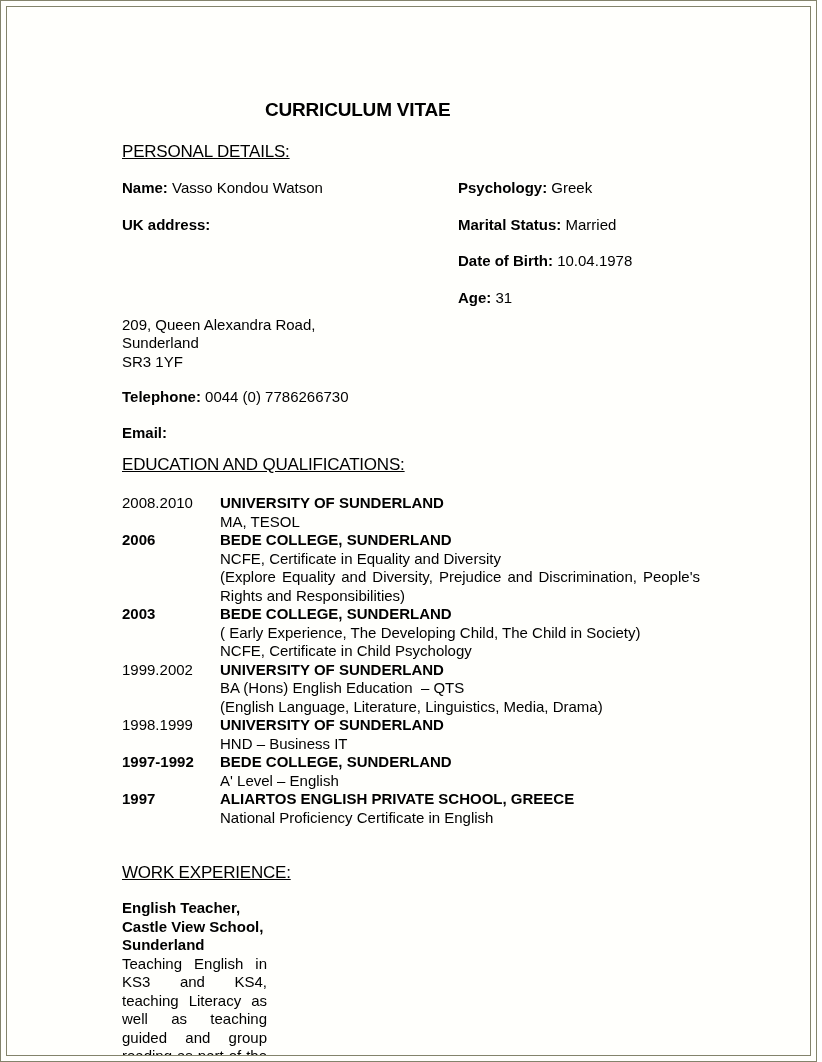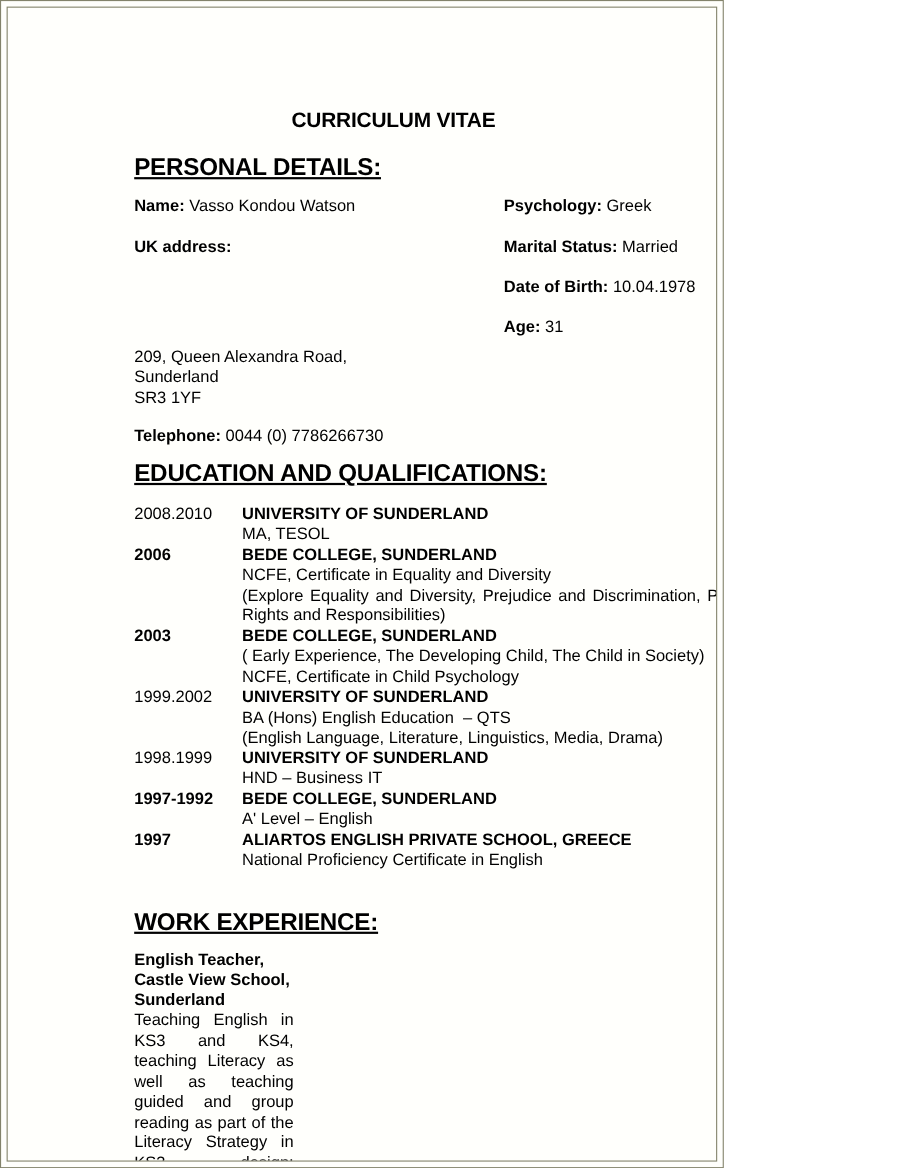--- a/index.html
+++ b/index.html
@@ -1,18 +1,18 @@
 <!DOCTYPE html>
 <html><head>
 <meta charset="utf-8">
 <style>
   html, body { margin: 0; padding: 0; background: #ffffff; }
   .page {
     box-sizing: border-box;
-    width: 658px;
+    width: 817px;
     height: 1062px;
     background: #fffffc;
     border: 1px solid #83836b;
     padding: 5px;
   }
   .inner-border {
     box-sizing: border-box;
     width: 100%;
     height: 100%;
     border: 1px solid #83836b;
@@ -27,23 +27,23 @@
     color: #000000;
   }
   .doc-title {
     font-size: 19px;
     line-height: 23px;
     font-weight: bold;
     margin: 91px 0 0 143px;
     letter-spacing: -0.2px;
   }
   .section-heading {
-    font-size: 22px;
+    font-size: 17px;
     line-height: 21px;
-    font-weight: bold;
+    font-weight: normal;
     text-decoration: underline;
     margin: 0;
     letter-spacing: -0.2px;
   }
   .personal-heading { margin-top: 20px; }
   .education-heading { margin-top: 12px; }
   .work-heading { margin-top: 35px; }
 
   .label { font-weight: bold; }
 
@@ -99,20 +99,24 @@
             <div class="addr-value">
               <div>209, Queen Alexandra Road,</div>
               <div>Sunderland</div>
               <div>SR3 1YF</div>
             </div>
           </div>
           <div class="p-row mt-row-s">
             <span class="label">Telephone:</span>
             <span>0044 (0) 7786266730</span>
           </div>
+          <div class="p-row mt-row-s">
+            <span class="label">Email:</span>
+            <span></span>
+          </div>
         </div>
         <div class="p-right">
           <div class="p-row">
             <span class="label">Psychology:</span>
             <span>Greek</span>
           </div>
           <div class="p-row mt-row">
             <span class="label">Marital Status:</span>
             <span>Married</span>
           </div>

